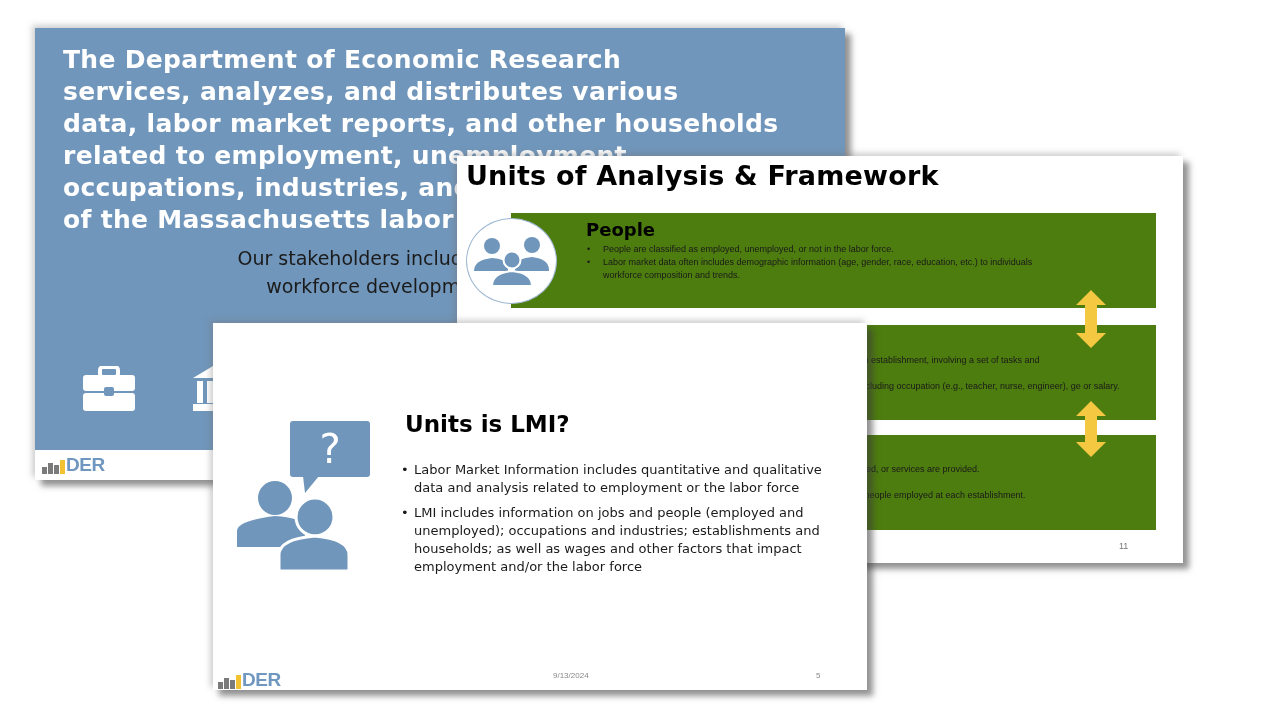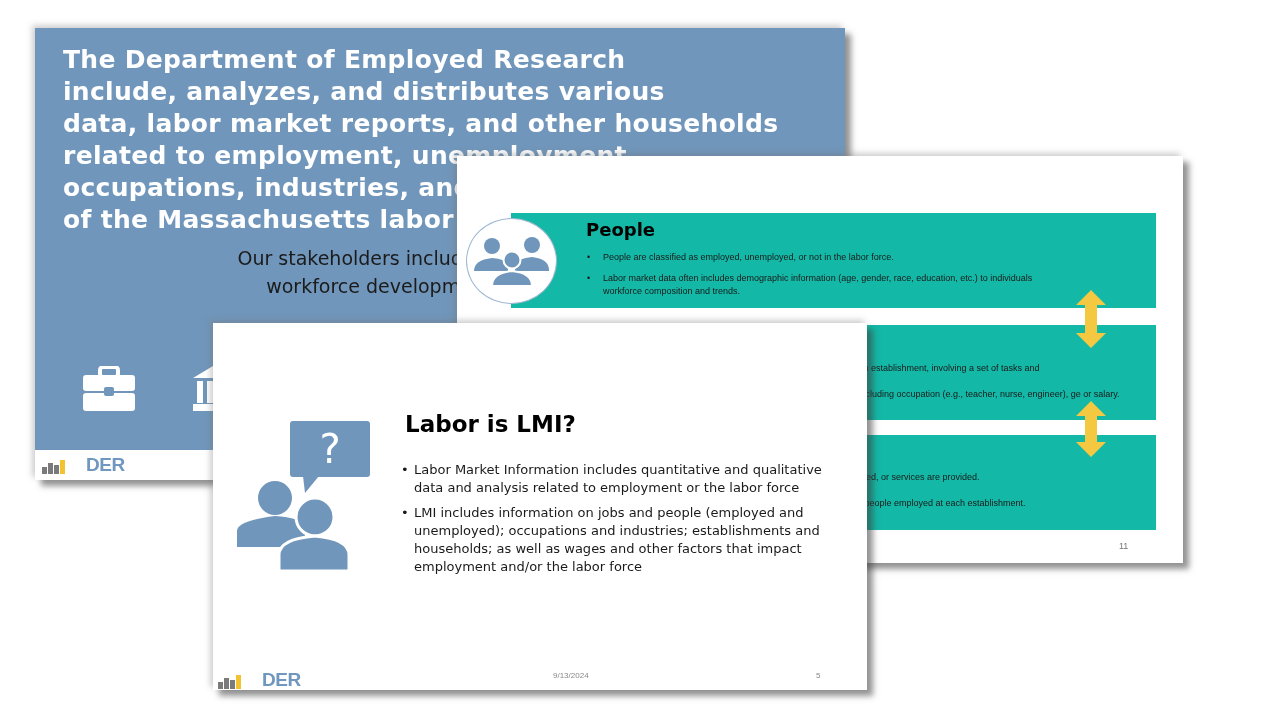--- a/index.html
+++ b/index.html
@@ -11,53 +11,53 @@
 
   
   #slide1 { left: 35px; top: 28px; width: 810px; height: 452px; background: #7096bb; }
   #slide1 .title { position: absolute; left: 28px; top: 16px; width: 760px; color: #ffffff;
     font-family: "DejaVu Sans", sans-serif; font-weight: bold; font-size: 25px; line-height: 32px; letter-spacing: 0.3px; }
   #slide1 .sub { position: absolute; left: 100px; top: 216px; width: 580px; color: #1b1b1b; text-align: center;
     font-family: "DejaVu Sans", sans-serif; font-size: 19px; line-height: 28px; }
   #slide1 .iconrow { position: absolute; left: 48px; top: 338px; }
   #slide1 .footer { position: absolute; left: 0; bottom: 0; width: 100%; height: 30px; background: #ffffff; }
 
-  .der-logo { position: absolute; display: flex; align-items: flex-end; gap: 20px; }
+  .der-logo { position: absolute; display: flex; align-items: flex-end; }
   .der-logo .bars { display: flex; align-items: flex-end; gap: 1px; margin-right: 1px; height: 16px; position: relative; }
   .der-logo .bar { width: 5px; }
   .der-logo .txt { font-family: "Liberation Sans", sans-serif; font-weight: bold; color: #6f97bf; font-size: 19px; line-height: 18px; letter-spacing: -0.5px; }
 
   
   #slide2 { left: 457px; top: 156px; width: 726px; height: 407px; background: #ffffff; }
   #slide2 .title { position: absolute; left: 9px; top: 4px; font-family: "DejaVu Sans", sans-serif; font-weight: bold; font-size: 27px; color: #000; letter-spacing: 0.2px; }
-  #slide2 .box { position: absolute; left: 54px; width: 645px; background: #14b8a6; }
+  #slide2 .box { position: absolute; left: 54px; width: 645px; background: #4d7c0f; }
   #slide2 .box-title { position: absolute; left: 75px; top: 6px; font-family: "DejaVu Sans", sans-serif; font-weight: bold; font-size: 18px; color: #000; }
   #slide2 ul { position: absolute; left: 75px; top: 30px; width: 480px; list-style: none; }
-  #slide2 li { position: relative; padding-left: 17px; font-family: "Liberation Sans", sans-serif; font-size: 9px; line-height: 13px; color: #1a1a1a; margin-top: 8px; }
+  #slide2 li { position: relative; padding-left: 17px; font-family: "Liberation Sans", sans-serif; font-size: 9px; line-height: 13px; color: #1a1a1a; }
   #slide2 li::before { content: "\2022"; position: absolute; left: 1px; top: 0; }
   #slide2 .circle { position: absolute; left: 9px; top: 62px; width: 91px; height: 86px; border-radius: 50%; background: #ffffff; border: 1px solid #9fb8d2; }
   #slide2 .arrow { position: absolute; left: 619px; width: 30px; }
   #slide2 .pagenum { position: absolute; left: 662px; top: 385px; font-size: 9px; color: #777; font-family: "Liberation Sans", sans-serif; }
 
   
   #slide3 { left: 213px; top: 323px; width: 654px; height: 367px; background: #ffffff; }
   #slide3 .title { position: absolute; left: 192px; top: 88px; font-family: "DejaVu Sans", sans-serif; font-weight: bold; font-size: 23px; color: #000; }
   #slide3 ul { position: absolute; left: 188px; top: 138px; width: 440px; list-style: none; }
   #slide3 li { position: relative; padding-left: 13px; font-family: "DejaVu Sans", sans-serif; font-size: 13px; line-height: 18px; color: #1a1a1a; margin-bottom: 7px; }
   #slide3 li::before { content: "\2022"; position: absolute; left: 0; top: 0; }
   #slide3 .date { position: absolute; left: 298px; top: 348px; font-size: 8px; color: #888; font-family: "Liberation Sans", sans-serif; margin-left: 42px; }
   #slide3 .pagenum { position: absolute; left: 603px; top: 348px; font-size: 8px; color: #888; font-family: "Liberation Sans", sans-serif; }
 </style>
 </head>
 <body>
 
 <div id="slide1" class="slide shadow">
   <div class="title">
-    <div>The Department of Employed Research</div>
-    <div>include, analyzes, and distributes various</div>
+    <div>The Department of Economic Research</div>
+    <div>services, analyzes, and distributes various</div>
     <div>data, labor market reports, and other households</div>
     <div>related to employment, unemployment,</div>
     <div>occupations, industries, and other aspects</div>
     <div>of the Massachusetts labor market.</div>
   </div>
   <div class="sub">
     <div>Our stakeholders include policymakers,</div>
     <div>workforce development partners,</div>
   </div>
   <div class="iconrow">
@@ -82,20 +82,21 @@
         <div class="bar" style="height:11px;background:#7a7a7a;"></div>
         <div class="bar" style="height:9px;background:#7a7a7a;"></div>
         <div class="bar" style="height:14px;background:#f2c230;"></div>
       </div>
       <span class="txt">DER</span>
     </div>
   </div>
 </div>
 
 <div id="slide2" class="slide shadow">
+  <div class="title">Units of Analysis &amp; Framework</div>
 
   <div class="box" style="top:57px; height:95px;">
     <div class="box-title">People</div>
     <ul style="width:560px;">
       <li>People are classified as employed, unemployed, or not in the labor force.</li>
       <li style="width:450px;">Labor market data often includes demographic information (age, gender, race, education, etc.) to individuals workforce composition and trends.</li>
     </ul>
   </div>
 
   <div class="box" style="top:169px; height:95px;">
@@ -137,21 +138,21 @@
   <svg width="140" height="160" viewBox="0 0 140 160" style="position:absolute;left:22px;top:96px;">
     <rect x="55" y="2" width="80" height="56" rx="3" fill="#7096bb"></rect>
     <polygon points="68,57 84,57 70,74" fill="#7096bb"></polygon>
     <text x="95" y="44" font-family="DejaVu Sans, sans-serif" font-size="40" fill="#fff" text-anchor="middle">?</text>
     <circle cx="40" cy="79" r="17" fill="#7096bb"></circle>
     <path d="M2 112 Q2 102 40 97 Q66 99 70 106 L70 128 L2 128 Z" fill="#7096bb"></path>
     <circle cx="80" cy="98" r="19" fill="#7096bb" stroke="#fff" stroke-width="3"></circle>
     <path d="M44 136 Q44 120 80 117 Q114 120 114 136 L114 152 L44 152 Z" fill="#7096bb" stroke="#fff" stroke-width="3"></path>
   </svg>
 
-  <div class="title">Labor is LMI?</div>
+  <div class="title">Units is LMI?</div>
   <ul>
     <li>Labor Market Information includes quantitative and qualitative data and analysis related to employment or the labor force</li>
     <li>LMI includes information on jobs and people (employed and unemployed); occupations and industries; establishments and households; as well as wages and other factors that impact employment and/or the labor force</li>
   </ul>
 
   <div class="der-logo" style="left:5px; top:348px;">
     <div class="bars">
       <div class="bar" style="height:7px;background:#7a7a7a;"></div>
       <div class="bar" style="height:11px;background:#7a7a7a;"></div>
       <div class="bar" style="height:9px;background:#7a7a7a;"></div>

